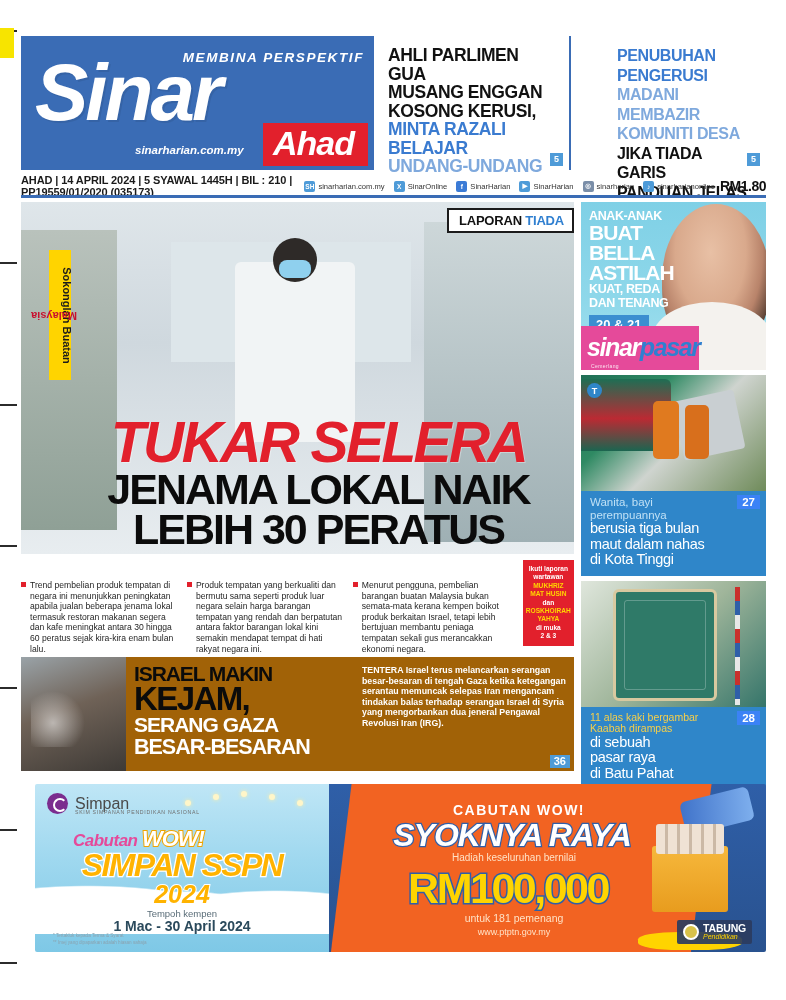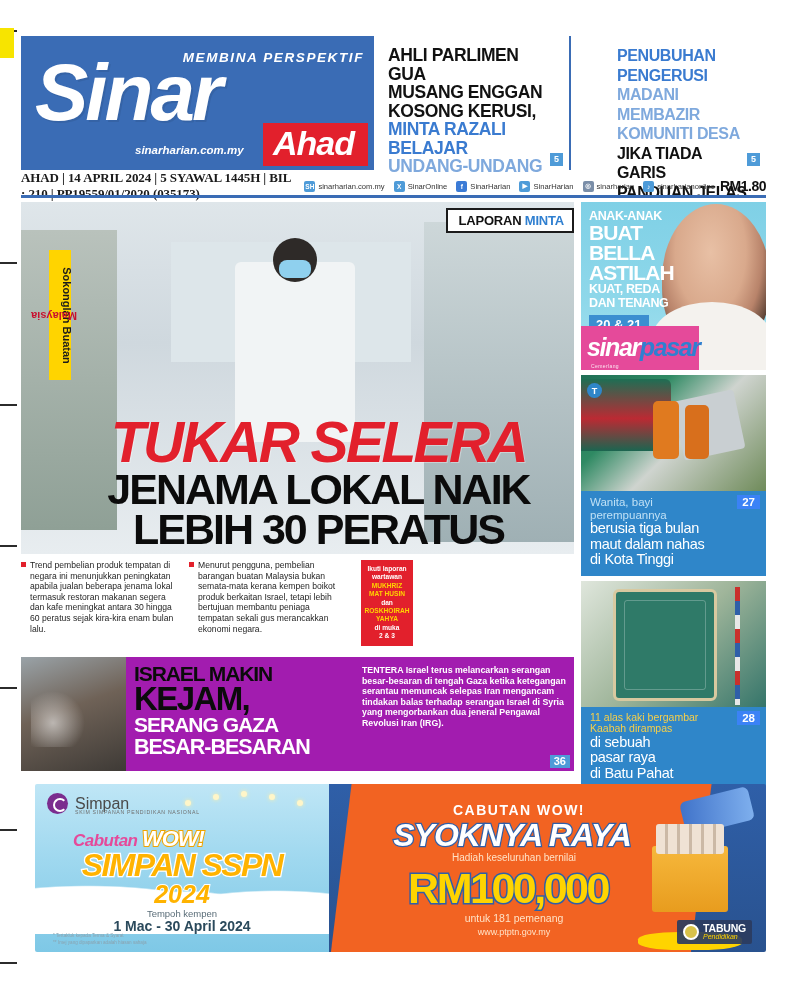--- a/index.html
+++ b/index.html
@@ -61,21 +61,21 @@
     position: absolute; right: 6px; bottom: 4px;
     background: #4e9bd8; color: #fff; font-size: 9px; font-weight: bold;
     padding: 1px 4px; line-height: 11px;
   }
 
   
   .infobar {
     position: absolute; left: 21px; top: 178px; width: 745px; height: 16px;
     display: flex; align-items: center; gap: 5px;
   }
-  .infobar .meta { font-size: 13px; font-weight: bold; color: #1a1a1a; letter-spacing: -.1px; font-family: Liberation Serif, serif; }
+  .infobar .meta { font-size: 11px; font-weight: bold; color: #1a1a1a; letter-spacing: -.1px; }
   .soc { display: flex; align-items: center; gap: 3px; margin-left: 4px; }
   .soc-badge {
     width: 11px; height: 11px; border-radius: 2px; background: #4e9bd8;
     color: #fff; font-size: 6.5px; font-weight: bold; display: flex;
     align-items: center; justify-content: center;
   }
   .soc-badge.x { background: #4e9bd8; }
   .soc-badge.fb { background: #3b7bd6; }
   .soc-badge.yt { background: #4e9bd8; }
   .soc-badge.ig { background: #7a8ea8; }
@@ -114,31 +114,31 @@
     font-size: 43px; font-weight: bold; color: #0b0b0b; line-height: 40px;
     letter-spacing: -2px; text-align: center;
   }
   .hl3 {
     font-size: 43px; font-weight: bold; color: #0b0b0b; line-height: 41px;
     letter-spacing: -2px; text-align: center;
   }
 
   
   .blurbs { position: absolute; left: 21px; top: 560px; width: 553px; display: flex; gap: 10px; }
-  .blurb { width: 158px; font-size: 8.6px; line-height: 10.6px; color: #1f1f1f; position: relative; padding-left: 9px; }
+  .blurb { width: 158px; font-size: 8.6px; line-height: 10.6px; color: #1f1f1f; position: relative; padding-left: 9px; margin-top: 20px; }
   .blurb::before { content: ""; position: absolute; left: 0; top: 2px; width: 5px; height: 5px; background: #e2202c; }
   .promo-box {
     width: 52px; background: #e2202c; color: #fff; text-align: center;
     font-size: 6.6px; font-weight: bold; line-height: 8.4px; padding: 5px 2px;
     align-self: flex-start; margin-left: 4px;
   }
   .promo-box .yel { color: #ffd400; }
 
   
-  .israel { position: absolute; left: 21px; top: 657px; width: 553px; height: 114px; display: flex; background: #a21caf; overflow: hidden; }
+  .israel { position: absolute; left: 21px; top: 657px; width: 553px; height: 114px; display: flex; background: #a16207; overflow: hidden; }
   .israel-photo { width: 105px; background: linear-gradient(160deg,#9aa3a8 0%,#6f6257 45%,#3e3a36 100%); position: relative; }
   .smoke { position: absolute; left: 10px; top: 30px; width: 55px; height: 60px; background: radial-gradient(circle at 40% 60%, rgba(255,255,255,.55), rgba(255,255,255,0) 65%); }
   .israel-mid { width: 230px; padding: 6px 6px 4px 8px; }
   .im1 { font-size: 21px; font-weight: bold; color: #0b0b0b; line-height: 21px; letter-spacing: -1.1px; }
   .im2 { font-size: 33px; font-weight: bold; color: #0b0b0b; line-height: 30px; letter-spacing: -1.6px; }
   .im3 { font-size: 21px; font-weight: bold; color: #fff; line-height: 21.5px; letter-spacing: -1px; }
   .im4 { font-size: 21.5px; font-weight: bold; color: #fff; line-height: 22px; letter-spacing: -1px; }
   .israel-txt { flex: 1; padding: 8px 8px 4px 6px; color: #fff; font-size: 8.8px; line-height: 10.6px; font-weight: bold; position: relative; }
   .israel-txt .chip { position: absolute; right: 4px; bottom: 3px; background: #4e9bd8; color: #fff; font-size: 11px; font-weight: bold; padding: 1px 4px; }
 
@@ -310,32 +310,33 @@
 
     <div class="yellowtag">
       <span>
         <span>Sokonglah Buatan</span>
         <span class="l2">Malaysia</span>
       </span>
     </div>
 
     <div class="laporan">
       <span>LAPORAN</span>
-      <span class="khas">MINTA</span>
+      <span class="khas">TIADA</span>
     </div>
 
     <div class="hl-wrap">
       <div class="hl1">TUKAR SELERA</div>
       <div class="hl2">JENAMA LOKAL NAIK</div>
       <div class="hl3">LEBIH 30 PERATUS</div>
     </div>
   </div>
 
   <div class="blurbs">
     <div class="blurb">Trend pembelian produk tempatan di negara ini menunjukkan peningkatan apabila jualan beberapa jenama lokal termasuk restoran makanan segera dan kafe meningkat antara 30 hingga 60 peratus sejak kira-kira enam bulan lalu.</div>
+    <div class="blurb">Produk tempatan yang berkualiti dan bermutu sama seperti produk luar negara selain harga barangan tempatan yang rendah dan berpatutan antara faktor barangan lokal kini semakin mendapat tempat di hati rakyat negara ini.</div>
     <div class="blurb">Menurut pengguna, pembelian barangan buatan Malaysia bukan semata-mata kerana kempen boikot produk berkaitan Israel, tetapi lebih bertujuan membantu peniaga tempatan sekali gus merancakkan ekonomi negara.</div>
     <div class="promo-box">
       <div>Ikuti laporan</div>
       <div>wartawan</div>
       <div class="yel">MUKHRIZ</div>
       <div class="yel">MAT HUSIN</div>
       <div>dan</div>
       <div class="yel">ROSKHOIRAH</div>
       <div class="yel">YAHYA</div>
       <div>di muka</div>

